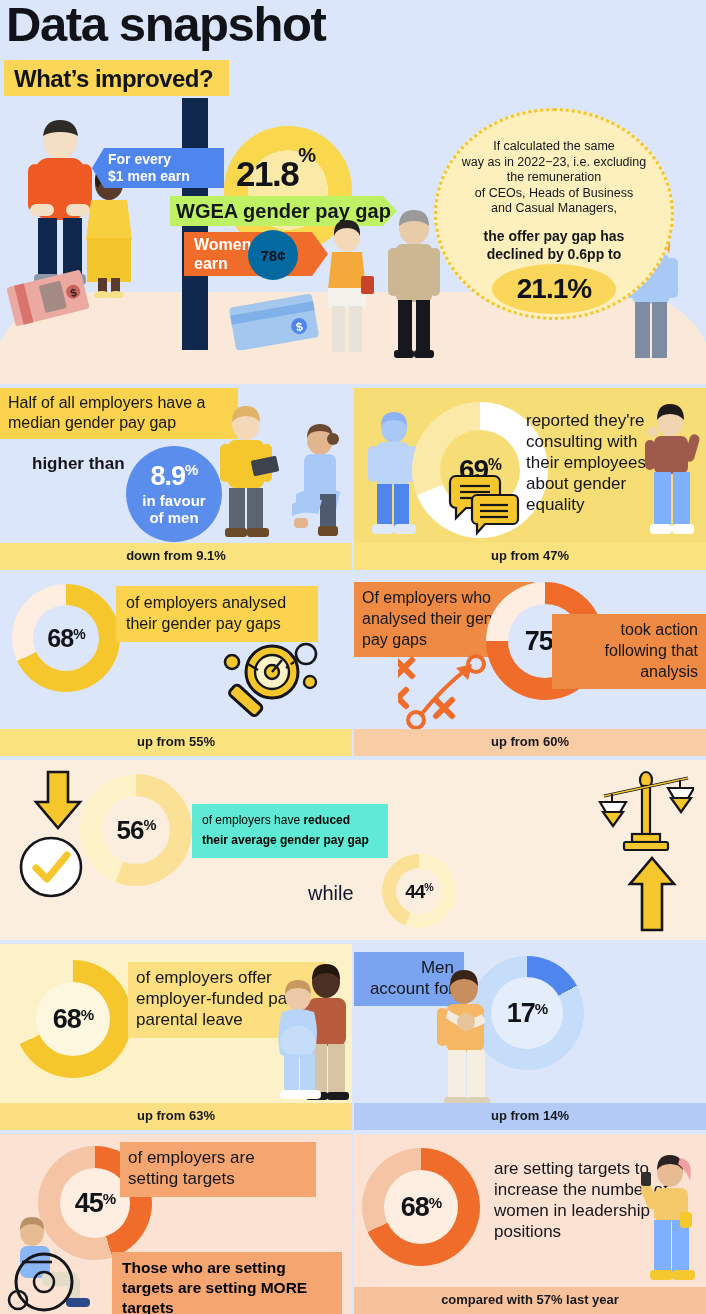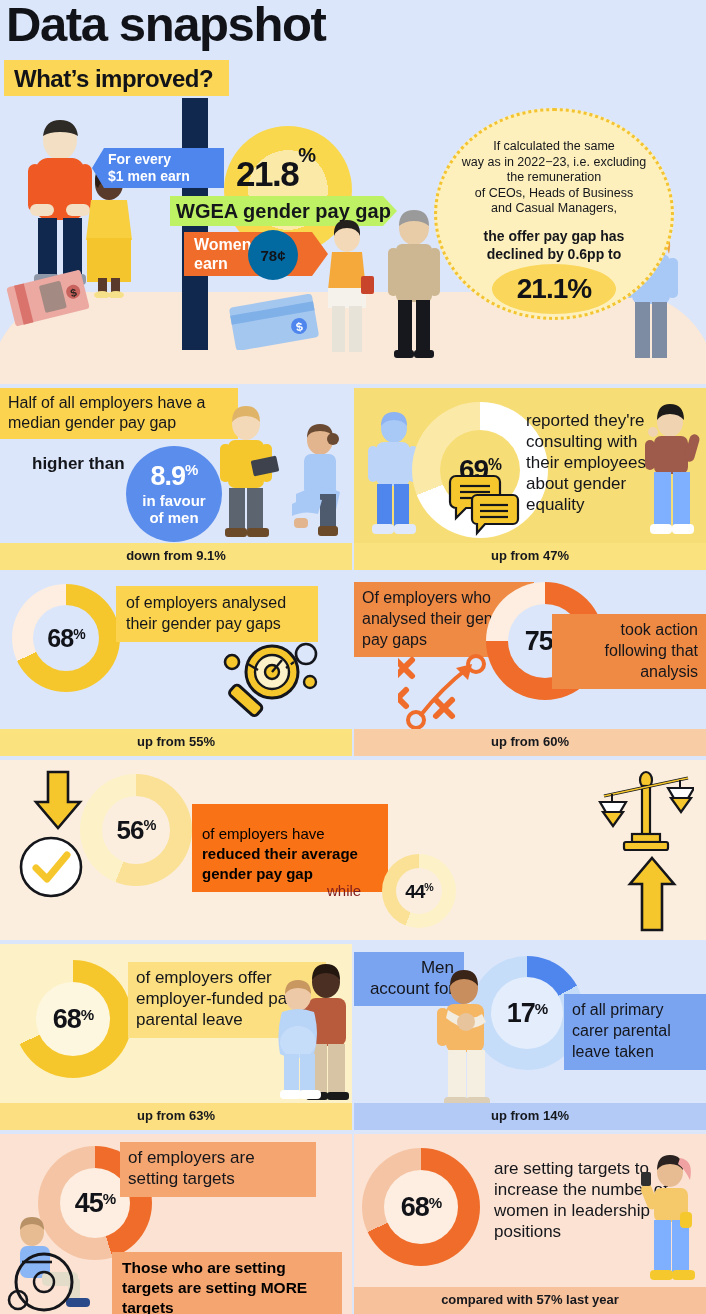--- a/index.html
+++ b/index.html
@@ -147,27 +147,27 @@
     background: #ef8a45; font-size: 16px; line-height: 21px; padding: 5px 8px 7px 8px;
     text-align: right; color: #14161b;
   }
   #sec3 .footL { background: #fae27f; }
   #sec3 .footR { background: #f8cda6; }
 
   
   #sec4 { top: 760px; height: 180px; background: #fbeede; }
   .s4cap {
     position: absolute; left: 192px; top: 44px; width: 196px;
-    background: #f97316; font-size: 15px; line-height: 20px; padding: 20px 10px 8px 10px;
+    background: #5eead4; font-size: 12px; line-height: 20px; padding: 6px 10px 8px 10px;
   }
   .s4cap2 {
     position: absolute; left: 452px; top: 96px; width: 146px;
     background: #fdf3c9; font-size: 15px; line-height: 20px; padding: 5px 8px 7px 8px;
   }
-  .s4while { position: absolute; left: 327px; top: 122px; font-size: 15px; font-weight: 400; color: #7f1d1d; }
+  .s4while { position: absolute; left: 308px; top: 122px; font-size: 20px; font-weight: 400; color: #0f172a; }
 
   
   #sec5 { top: 944px; height: 186px; }
   #sec5 .halfL { background: #fdf2c7; }
   #sec5 .halfR { background: #dbe6fa; }
   .s5cap {
     position: absolute; left: 128px; top: 18px; width: 198px;
     background: #fbdf80; font-size: 17px; line-height: 21px; padding: 5px 8px 8px 8px;
   }
   .s5men {
@@ -579,21 +579,20 @@
         <rect x="14" y="38" width="38" height="48" rx="8" fill="#f5b764"></rect>
         <rect x="5" y="42" width="11" height="38" rx="5" fill="#f5b764"></rect>
         <path d="M16 44 q20 14 34 4 l4 8 q-18 14-40-4z" fill="#f3ece0"></path>
         <ellipse cx="34" cy="56" rx="9" ry="9" fill="#e8c49c"></ellipse>
         <rect x="16" y="84" width="18" height="50" fill="#f5efe2"></rect>
         <rect x="35" y="84" width="18" height="50" fill="#f5efe2"></rect>
         <rect x="12" y="131" width="24" height="9" rx="4" fill="#ddcfb6"></rect>
         <rect x="34" y="131" width="24" height="9" rx="4" fill="#ddcfb6"></rect>
       </svg>
 
-      <div class="s5capR cap">of all primary carer parental leave taken</div>
       <div class="foot footR">up from 14%</div>
     </div>
   </div>
 
   <div class="sec" id="sec6">
     <div class="halfL">
       <div class="donut" style="left:38px;top:12px;width:114px;height:114px;
            background: conic-gradient(#ef6c2a 0 45%, #f5c4a4 45% 100%);">
         <div class="hole" style="width:70px;height:70px;background:#fdeee1;">
           <span class="pctnum" style="font-size:27px"><span>45</span><sup class="pctsign">%</sup></span>

